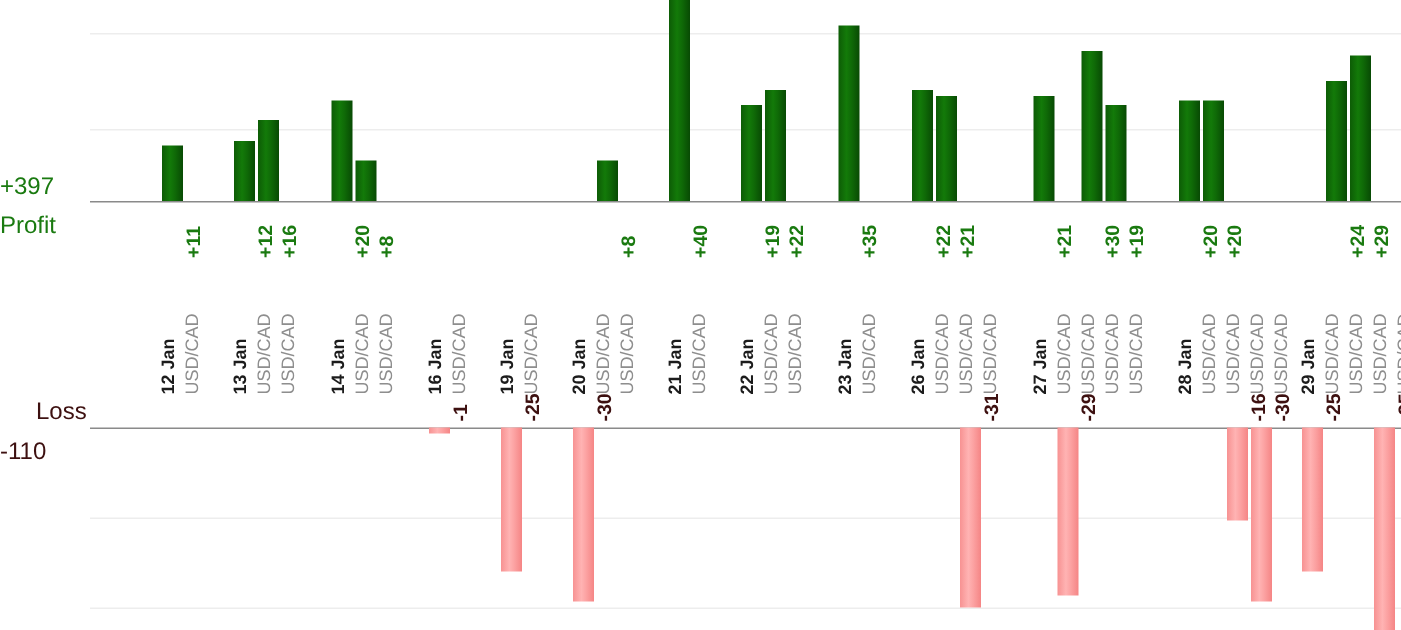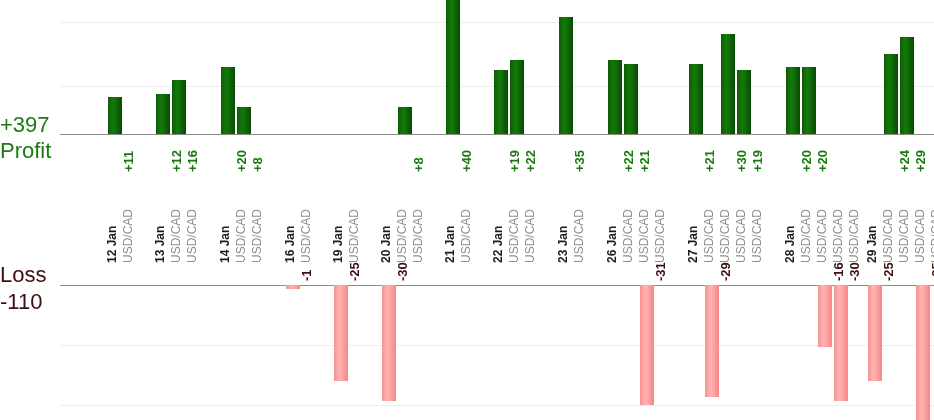--- a/index.html
+++ b/index.html
@@ -35,27 +35,27 @@
     height: 1px;
     background: #ededed;
   }
 
   
   .side-legend {
     position: absolute;
     left: 0;
     width: 60px;
     text-align: left;
-    font-size: 22px;
+    font-size: 16px;
     line-height: 26px;
     white-space: nowrap;
   }
   .side-legend.profit-total { top: 112px; color: #1a7a10; }
   .side-legend.profit-label { top: 138px; color: #1a7a10; }
-  .side-legend.loss-label   { top: 262px; color: #3d1010; }
+  .side-legend.loss-label   { top: 262px; color: #3d1010; padding-left: 24px; }
   .side-legend.loss-total   { top: 289px; color: #3d1010; }
 
   
   .col {
     position: absolute;
     top: 0;
     height: 420px;
   }
 
   .profit-area {

